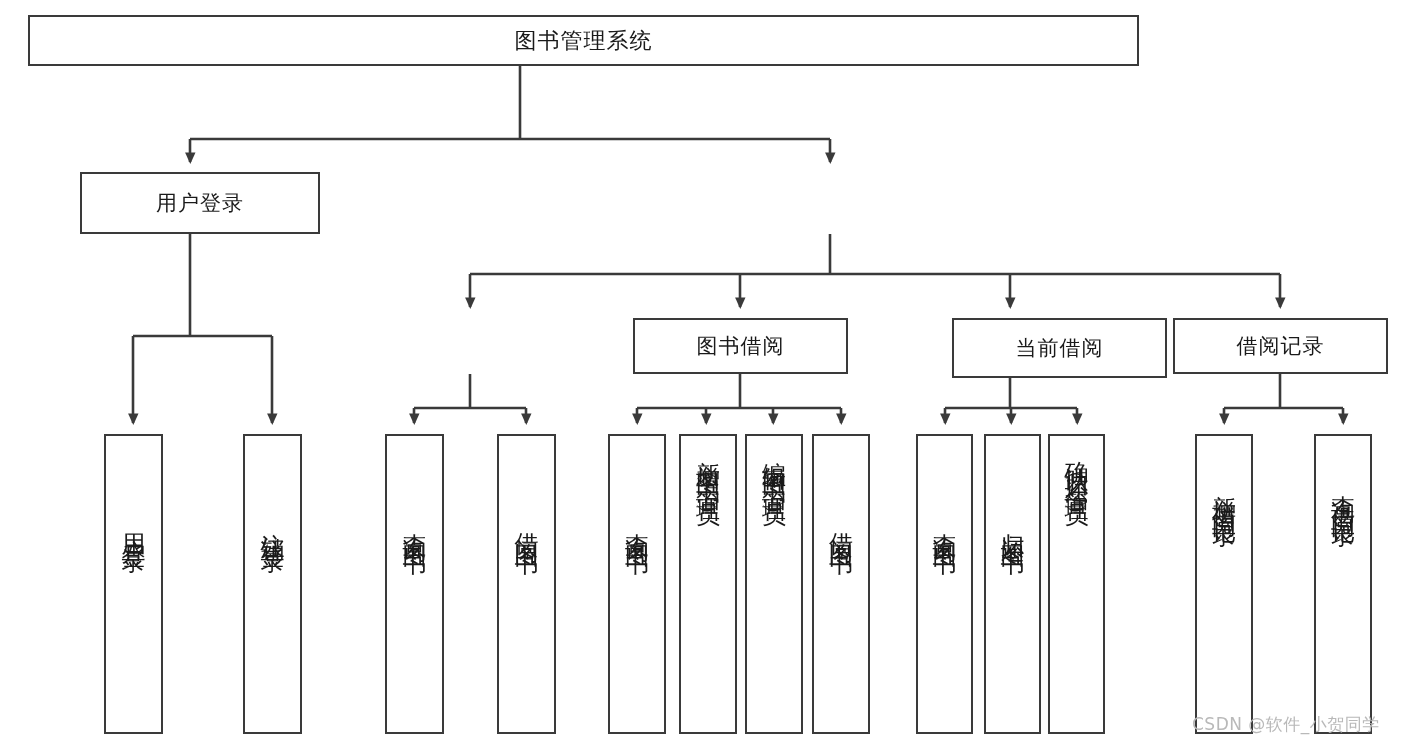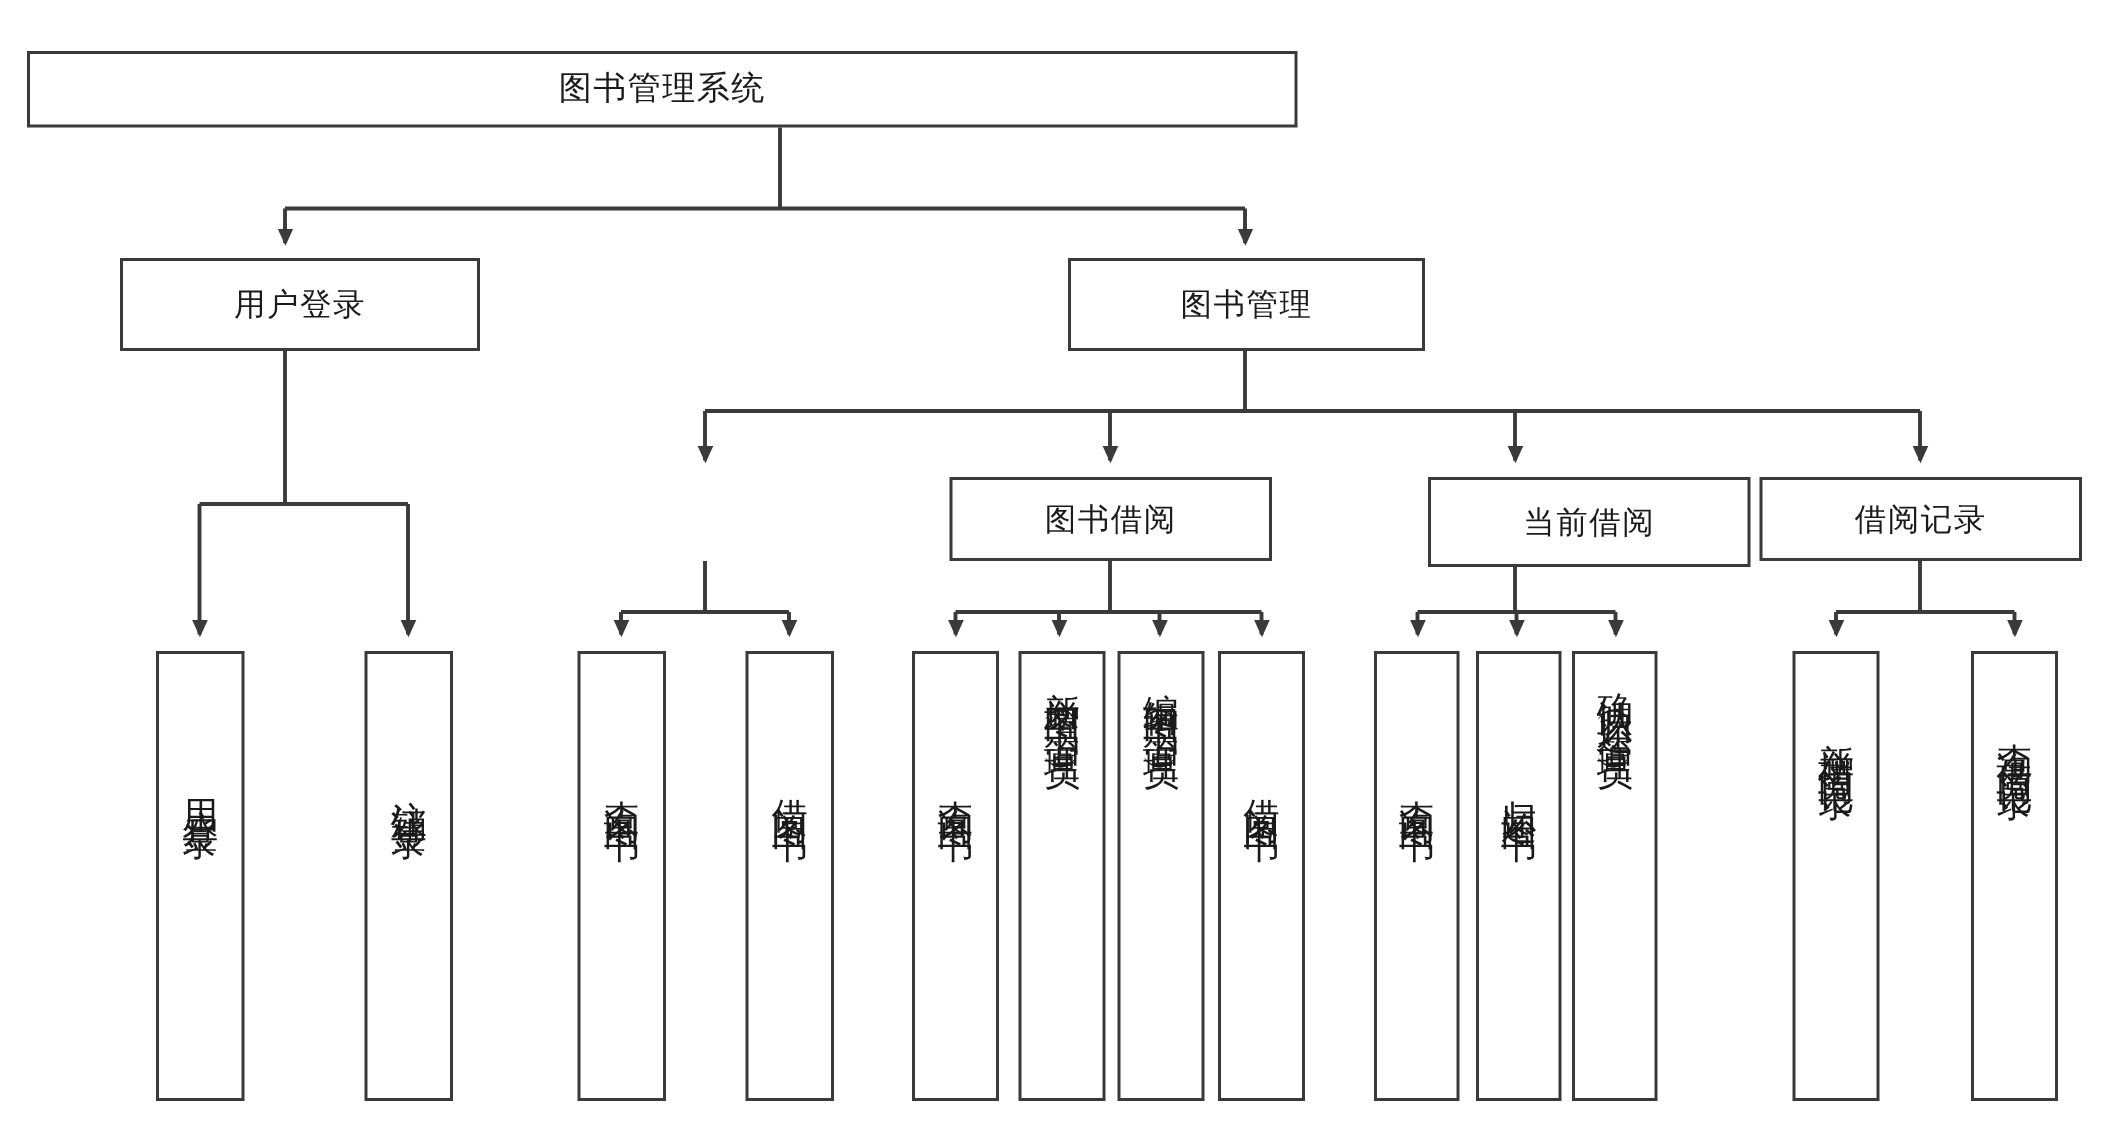--- a/index.html
+++ b/index.html
@@ -117,31 +117,28 @@
       <path d="M1011,408 L1011,423" marker-end="url(#ah)"></path>
       <path d="M1077,408 L1077,423" marker-end="url(#ah)"></path>
 
       <path d="M1280,374 L1280,408"></path>
       <path d="M1224,408 L1343,408"></path>
       <path d="M1224,408 L1224,423" marker-end="url(#ah)"></path>
       <path d="M1343,408 L1343,423" marker-end="url(#ah)"></path>
     </g>
   </svg>
 
-  <div class="node h-node root" style="left:18px;top:15px;width:847px;height:51px;margin-top:19px;">
+  <div class="node h-node root" style="left:28px;top:15px;width:1111px;height:51px;">
     <span class="lbl">图书管理系统</span>
   </div>
 
   <div class="node h-node" style="left:80px;top:172px;width:240px;height:62px;">
     <span class="lbl">用户登录</span>
   </div>
 
-  <div class="node h-node" style="left:712px;top:172px;width:238px;height:62px;">
-    <span class="lbl">图书管理</span>
-  </div>
 
 
   <div class="node h-node" style="left:633px;top:318px;width:215px;height:56px;align-items:center;">
     <span class="lbl">图书借阅</span>
   </div>
 
   <div class="node h-node" style="left:952px;top:318px;width:215px;height:60px;">
     <span class="lbl">当前借阅</span>
   </div>
 
@@ -194,14 +191,15 @@
   </div>
 
   <div class="node v-node" style="left:1195px;top:434px;width:58px;height:300px;padding-top:40px;">
     <span class="lbl">新增借阅记录</span>
   </div>
 
   <div class="node v-node" style="left:1314px;top:434px;width:58px;height:300px;padding-top:40px;">
     <span class="lbl">查询借阅记录</span>
   </div>
 
+  <div id="watermark">CSDN @软件_小贺同学</div>
 
 </div>
 
 </body></html>

